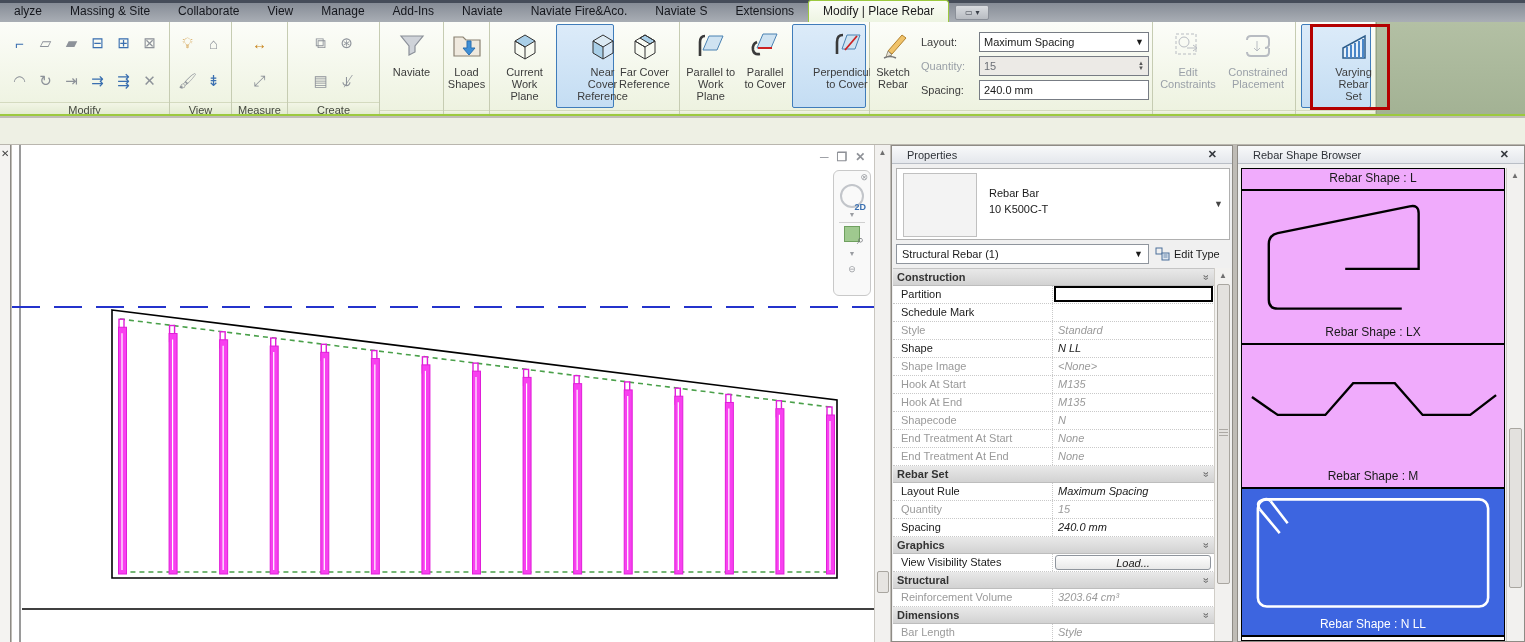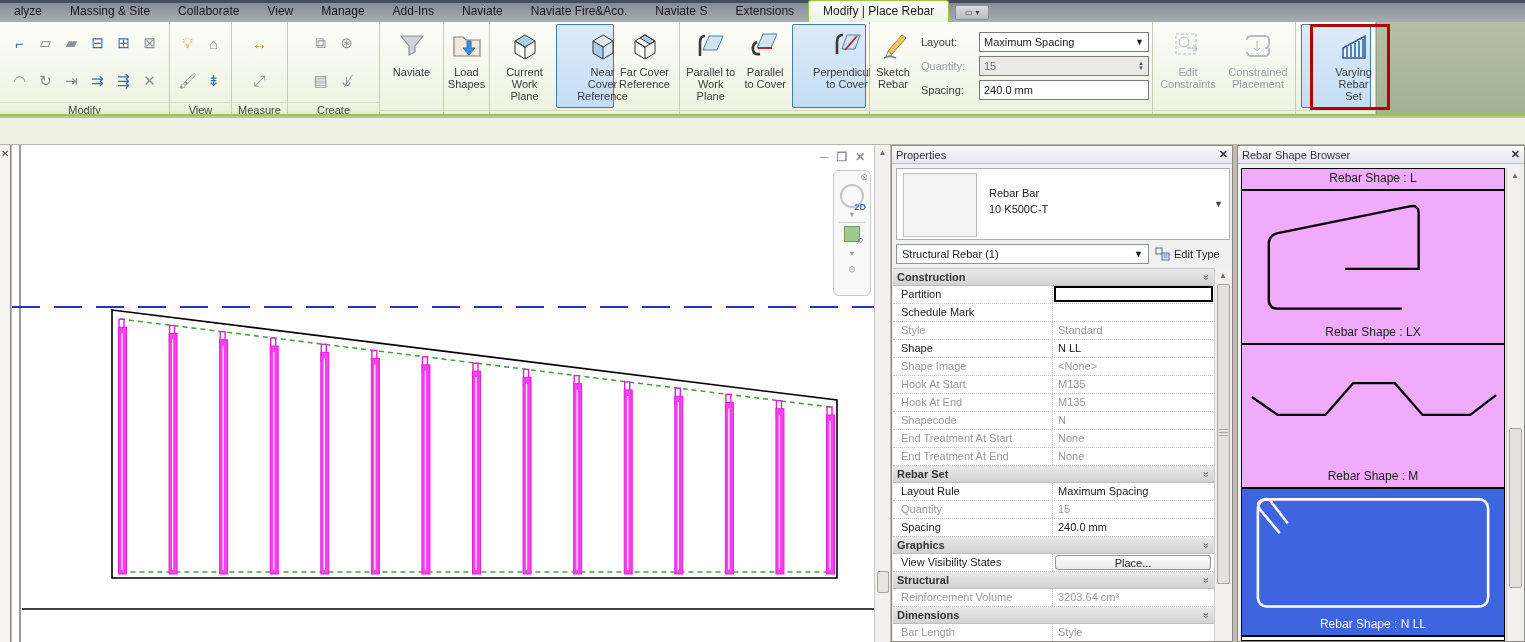--- a/index.html
+++ b/index.html
@@ -83,21 +83,21 @@
   #canvas-scroll { position:absolute; left:874px; top:145px; width:16px; height:497px; background:#f2f1ef;
     border-left:1px solid #c9c6c0; }
   #canvas-scroll .arr { height:15px; text-align:center; font-size:8px; color:#6f6f6f; line-height:15px;}
   #canvas-scroll .thumb { position:absolute; left:2px; top:426px; width:12px; height:22px; background:#e6e4e1;
     border:1px solid #a9a6a0; border-radius:2px;}
 
   
   #properties { position:absolute; left:891px; top:145px; width:342px; height:497px; background:#f0f0f0;
     border:1px solid #8e8b85; }
   .pane-title { height:18px; background:linear-gradient(#f8f9fa,#e4e7ec); border-bottom:1px solid #b9bec6;
-    font-size:11px; color:#2e3238; display:flex; align-items:center; padding:0 4px; justify-content:space-between;}
+    font-size:11px; color:#2e3238; display:flex; align-items:center; padding:0 15px; justify-content:space-between;}
   .pane-title .x { font-size:11px; color:#33373d; font-weight:bold; }
   #type-selector { position:absolute; left:4px; top:22px; width:334px; height:72px; background:#fff;
     border:1px solid #b0b0b0; }
   #type-preview { position:absolute; left:6px; top:4px; width:74px; height:64px; background:#f3f3f3;
     border:1px solid #c0c0c0; }
   #type-text { position:absolute; left:92px; top:16px; font-size:11px; color:#1a1a1a; line-height:16px;}
   #type-dd { position:absolute; right:6px; top:30px; font-size:9px; color:#444; }
   #filter-row { position:absolute; left:4px; top:98px; width:334px; height:20px; display:flex; gap:4px;}
   #filter-combo { width:253px; height:20px; background:#fff; border:1px solid #8f959d; font-size:11px;
     display:flex; align-items:center; justify-content:space-between; padding:0 5px; color:#1a1a1a;}
@@ -105,21 +105,21 @@
     padding:0 2px;}
   #prop-grid { position:absolute; left:1px; top:122px; width:322px; bottom:0; overflow:hidden;
     background:#fff; border-top:1px solid #c4c4c4; font-size:11px;}
   .sec-head { height:17px; background:linear-gradient(#e9e9e9,#d2d2d2); border-bottom:1px solid #bdbdbd;
     display:flex; align-items:center; justify-content:space-between; padding:0 6px 0 4px;
     font-weight:bold; color:#333; }
   .sec-head .chev { transform:rotate(-90deg); font-size:10px; color:#555; font-weight:normal;}
   .prow { height:18px; display:flex; border-bottom:1px dotted #c9c9c9; background:#fff;}
   .prow .pl { width:160px; padding:2px 2px 0 8px; border-right:1px dotted #c9c9c9; color:#1a1a1a;
     white-space:nowrap; overflow:hidden;}
-  .prow .pv { flex:1; padding:2px 2px 0 5px; color:#1a1a1a; white-space:nowrap; overflow:hidden; position:relative;}
+  .prow .pv { flex:1; padding:2px 2px 0 5px; color:#1a1a1a; white-space:nowrap; overflow:hidden; position:relative;font-style:italic;}
   .prow.dis .pl, .prow.dis .pv { color:#9a9a9a; }
   .pv .editbox { position:absolute; left:1px; top:0px; right:2px; height:16px; border:2px solid #000; background:#fff;}
   .pv .btn-edit { position:absolute; left:2px; top:1px; right:4px; height:15px; border:1px solid #8f959d;
     border-radius:3px; background:linear-gradient(#fdfdfd,#e9e9e9); text-align:center; font-size:11px;
     line-height:14px; color:#1a1a1a;}
   #prop-scroll { position:absolute; right:1px; top:122px; width:17px; bottom:0; background:#f2f1ef;
     border-left:1px solid #d0cdc7;}
   #prop-scroll .arr { height:15px; text-align:center; font-size:8px; color:#6f6f6f; line-height:15px;}
   #prop-scroll .thumb { position:absolute; left:2px; top:16px; width:13px; height:300px; background:#e3e1de;
     border:1px solid #a9a6a0; border-radius:2px;}
@@ -583,21 +583,21 @@
           <div class="pl">Spacing</div>
           <div class="pv">240.0 mm</div>
         </div>
         <div class="sec-head">
           <span>Graphics</span>
           <span class="chev">«</span>
         </div>
         <div class="prow">
           <div class="pl">View Visibility States</div>
           <div class="pv">
-            <div class="btn-edit">Place...</div>
+            <div class="btn-edit">Load...</div>
           </div>
         </div>
         <div class="sec-head">
           <span>Structural</span>
           <span class="chev">«</span>
         </div>
         <div class="prow dis">
           <div class="pl">Reinforcement Volume</div>
           <div class="pv">3203.64 cm³</div>
         </div>

